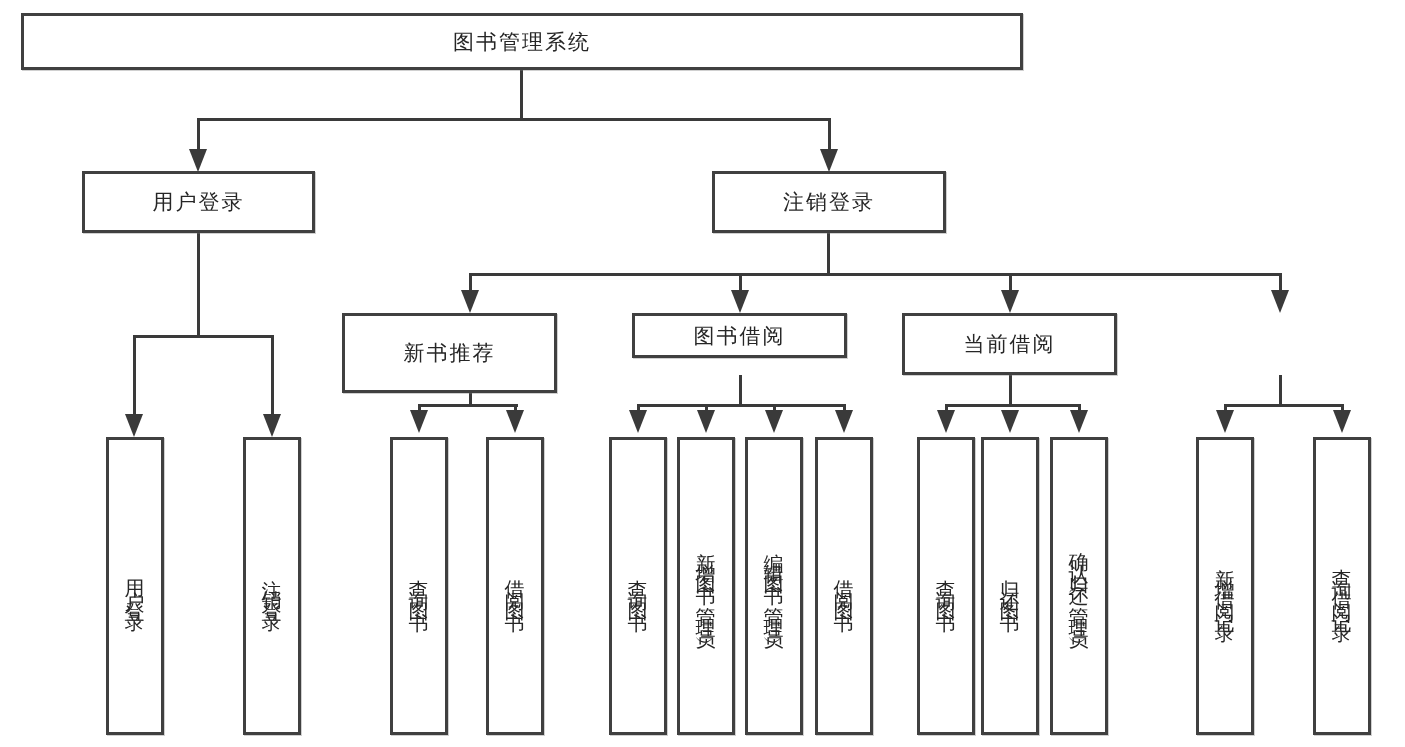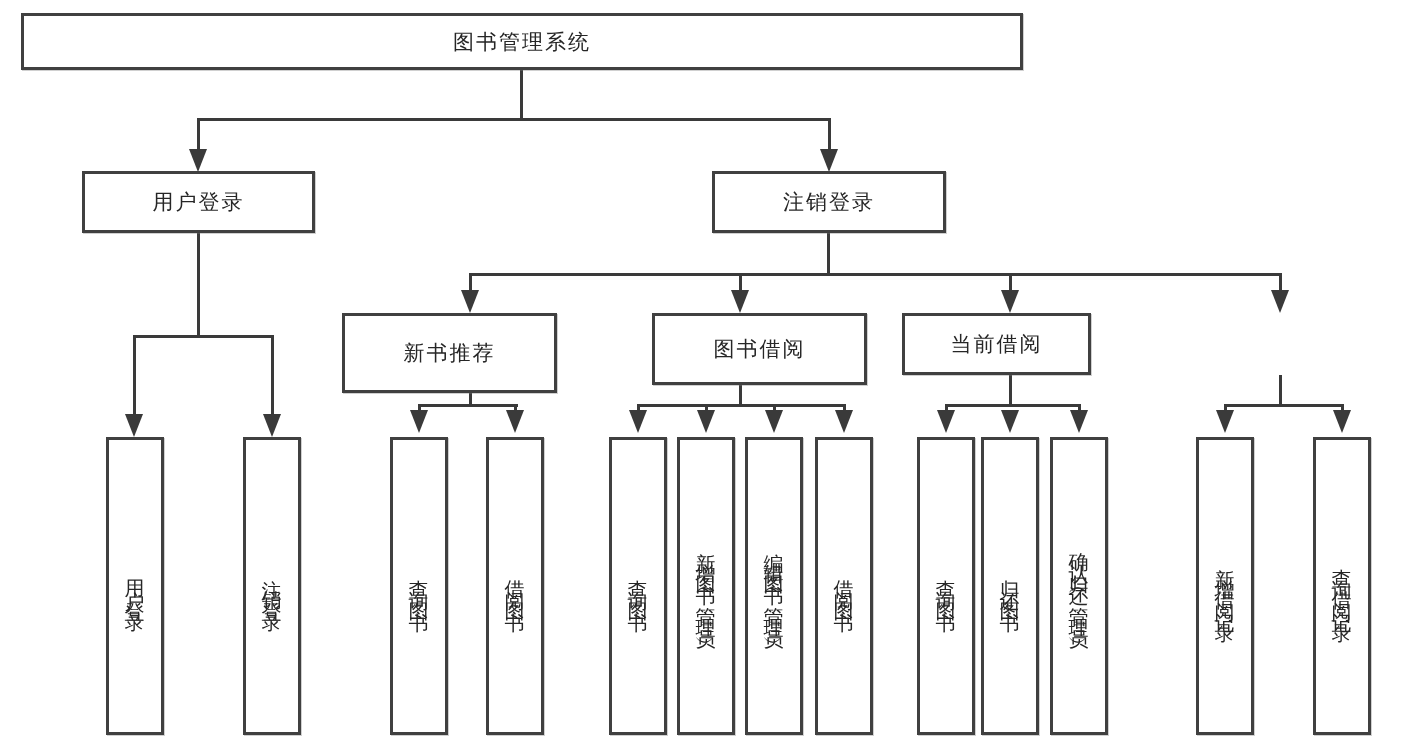--- a/index.html
+++ b/index.html
@@ -127,25 +127,25 @@
   </div>
 
   <div class="node hbox" style="left:712px; top:171px; width:234px; height:62px;">
     <span>注销登录</span>
   </div>
 
   <div class="node hbox" style="left:342px; top:313px; width:215px; height:80px;">
     <span>新书推荐</span>
   </div>
 
-  <div class="node hbox" style="left:652px; top:313px; width:215px; height:72px;">
+  <div class="node hbox" style="left:632px; top:313px; width:215px; height:45px;">
     <span>图书借阅</span>
   </div>
 
-  <div class="node hbox" style="left:902px; top:313px; width:189px; height:62px;">
+  <div class="node hbox" style="left:902px; top:313px; width:215px; height:62px;">
     <span>当前借阅</span>
   </div>
 
 
   <div class="node vbox" style="left:106px; top:437px; width:58px; height:298px;">
     <span>用户登录</span>
   </div>
   <div class="node vbox" style="left:243px; top:437px; width:58px; height:298px;">
     <span>注销登录</span>
   </div>

